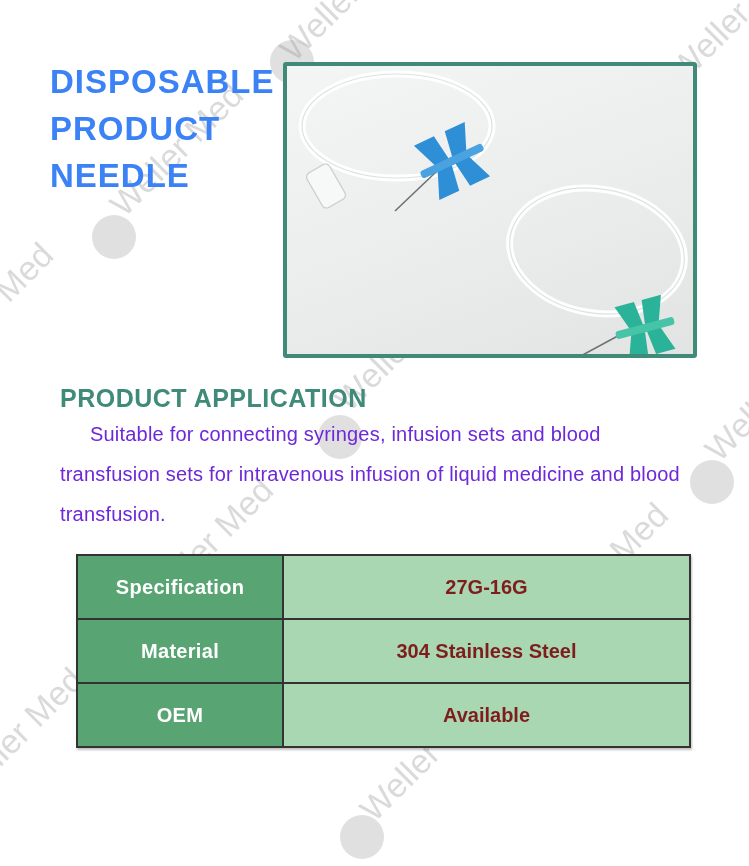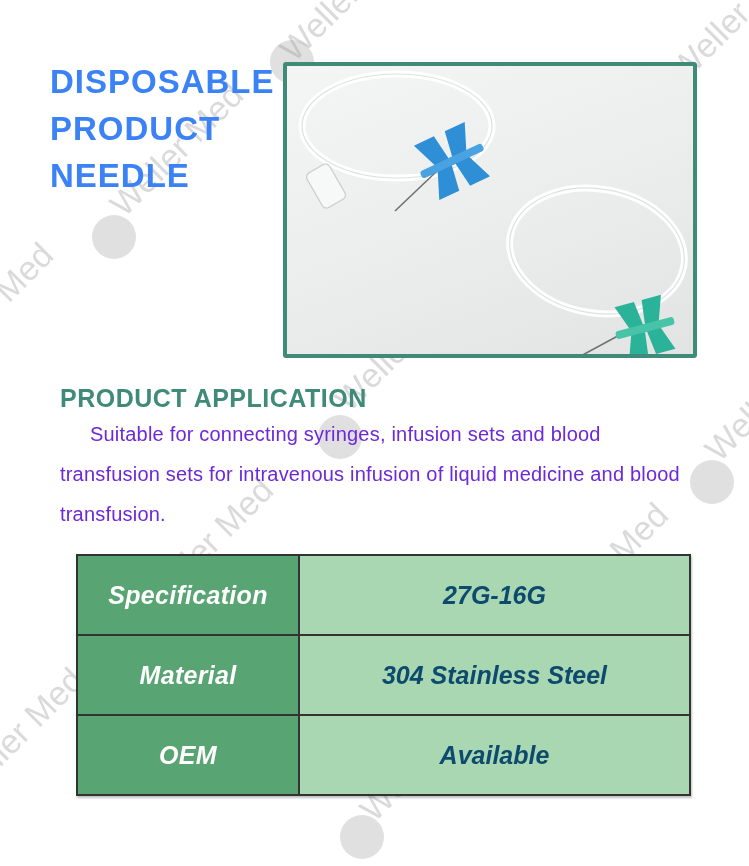--- a/index.html
+++ b/index.html
@@ -36,27 +36,27 @@
     .spec-table {
       position: absolute; left: 76px; top: 554px;
       width: 615px; border-collapse: collapse;
       border: 2px solid #2b2b2b;
       box-shadow: 1px 2px 2px rgba(0,0,0,0.25);
     }
     .spec-table td {
       border: 2px solid #333;
       height: 54px; text-align: center; vertical-align: middle;
       font-family: "Liberation Sans", sans-serif; font-weight: bold;
-      font-size: 25px; padding: 12px; font-style: italic;
+      font-size: 20px; padding: 4px;
     }
     .spec-table td.key {
       width: 196px; background: #58a573; color: #ffffff;
       letter-spacing: 0.3px;
     }
-    .spec-table td.val { background: #a9d7b2; color: #0c4a6e; }
+    .spec-table td.val { background: #a9d7b2; color: #7f1d1d; }
     .watermark {
       position: absolute; pointer-events: none;
       color: rgba(150,150,150,0.35);
       font-family: "Liberation Sans", sans-serif;
       font-size: 34px; font-weight: normal;
       transform: rotate(-45deg); transform-origin: left bottom;
       white-space: nowrap;
     }
     .wm-logo {
       position: absolute; pointer-events: none;

